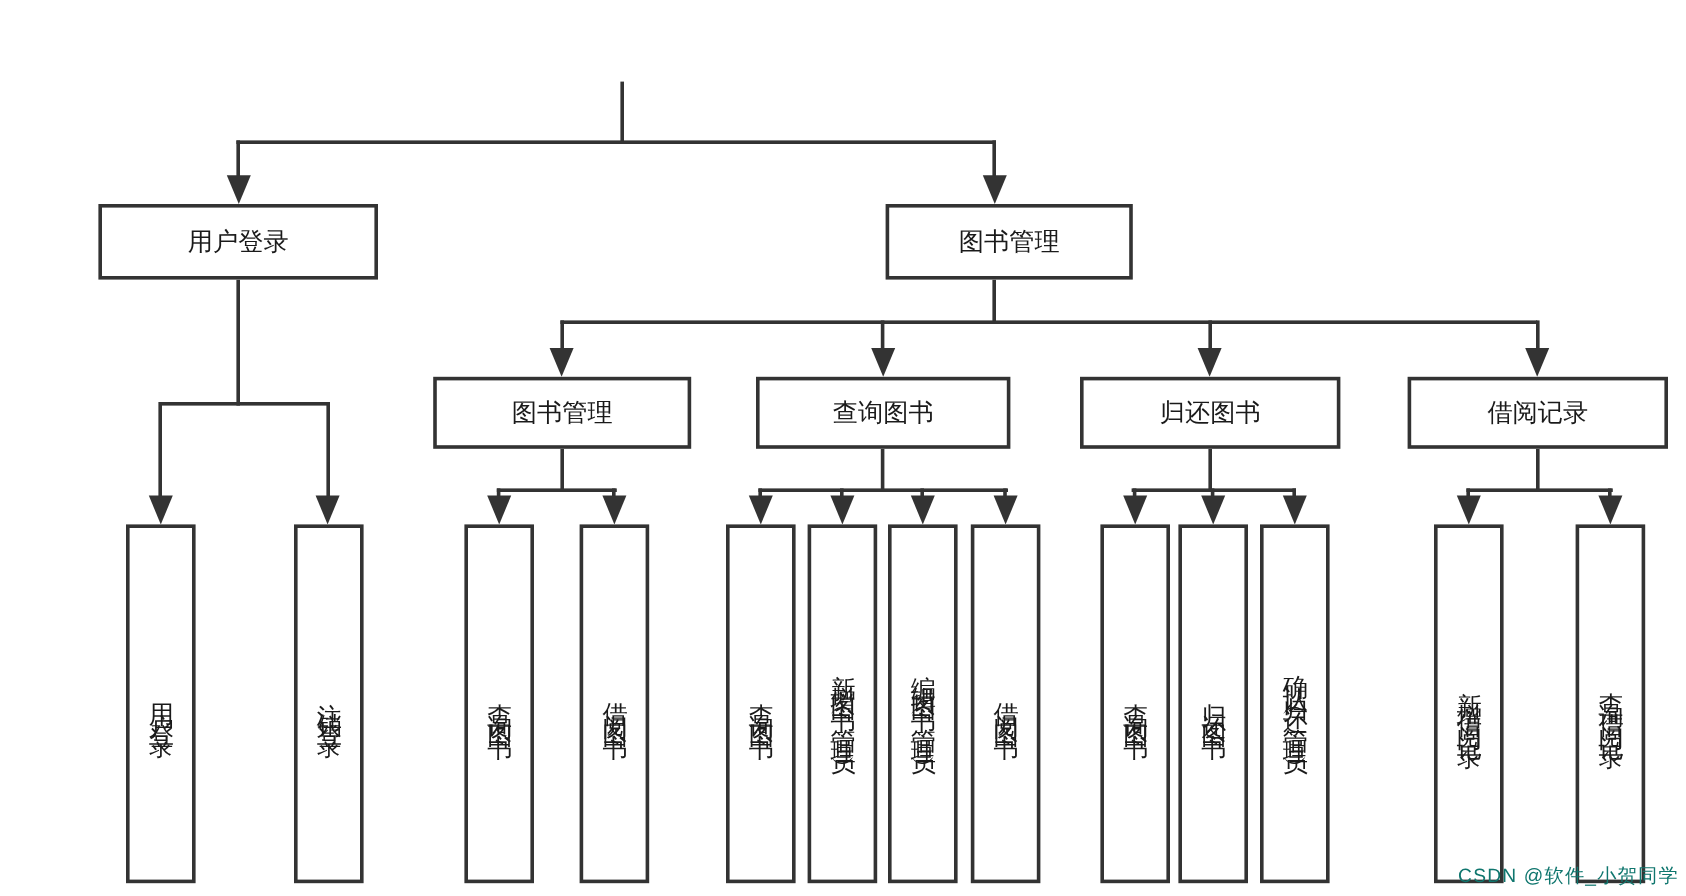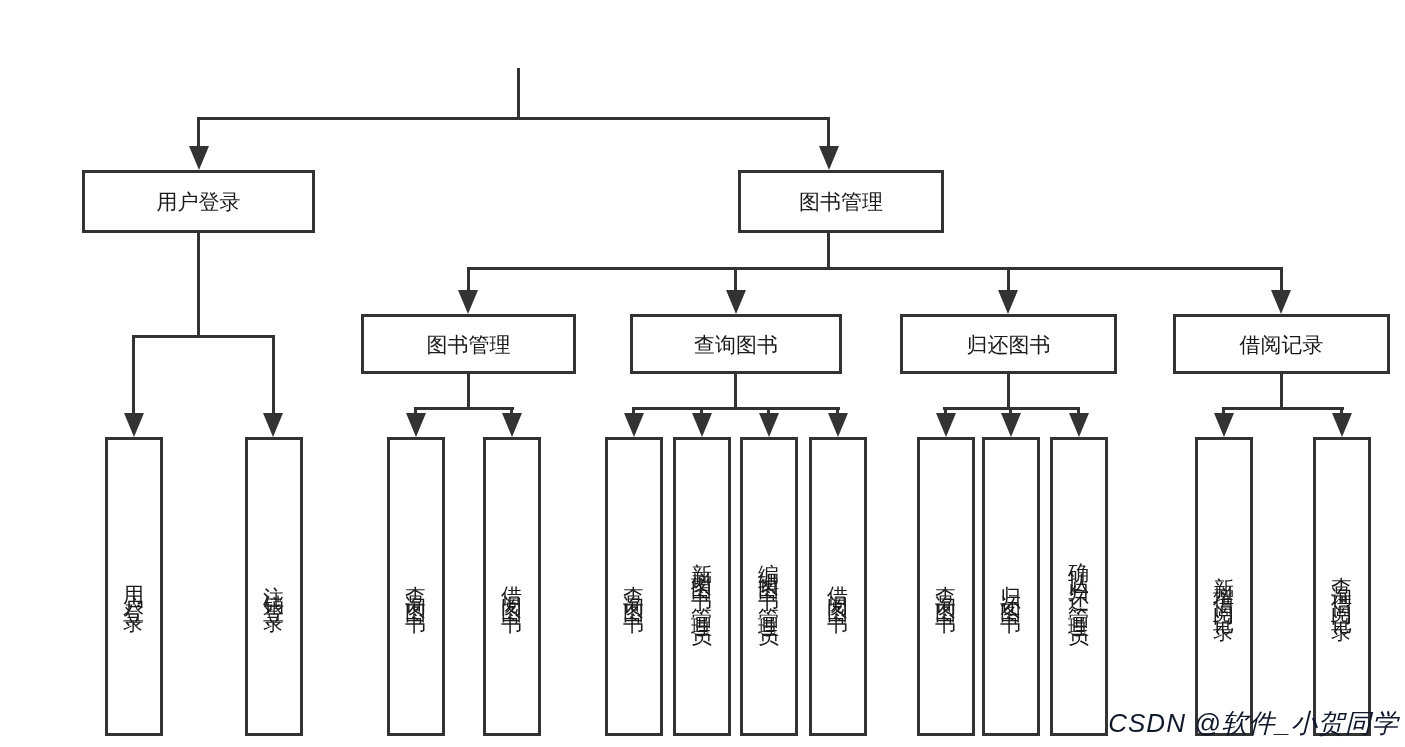--- a/index.html
+++ b/index.html
@@ -34,25 +34,24 @@
   .ar{
     position:absolute;width:0;height:0;
     border-left:10px solid transparent;
     border-right:10px solid transparent;
     border-top:24px solid #333333;
     z-index:1;
   }
   .watermark{
     position:absolute;
     right:6px;bottom:6px;
-    font-size:26px;
-    color:#0f172a;
+    font-size:16px;
+    color:#0f766e;
     letter-spacing:1px;
     z-index:5;
-    font-style:italic;
   }
 </style>
 </head>
 <body>
 
 <div id="canvas">
 
 
   <div class="node" style="left:82px;top:170px;width:233px;height:63px">用户登录</div>
   <div class="node" style="left:738px;top:170px;width:206px;height:63px">图书管理</div>

